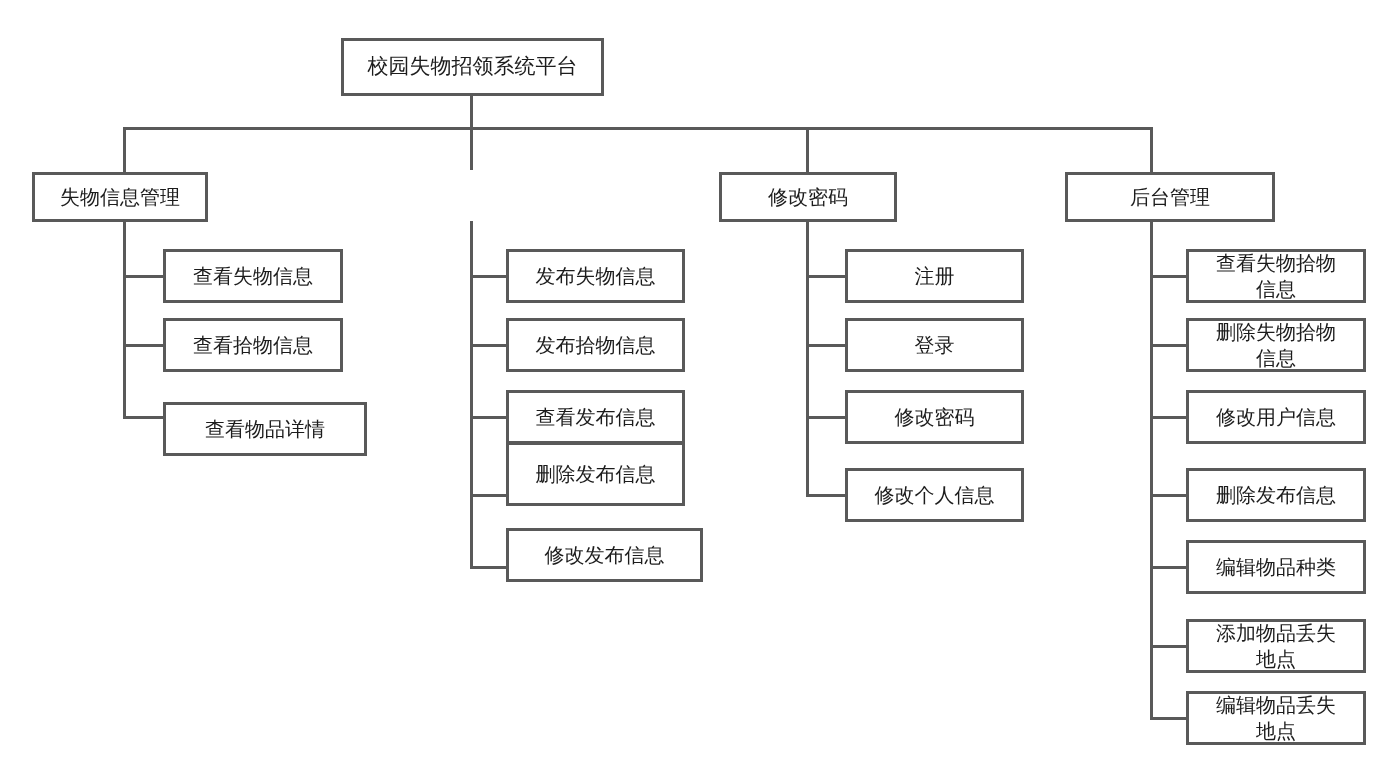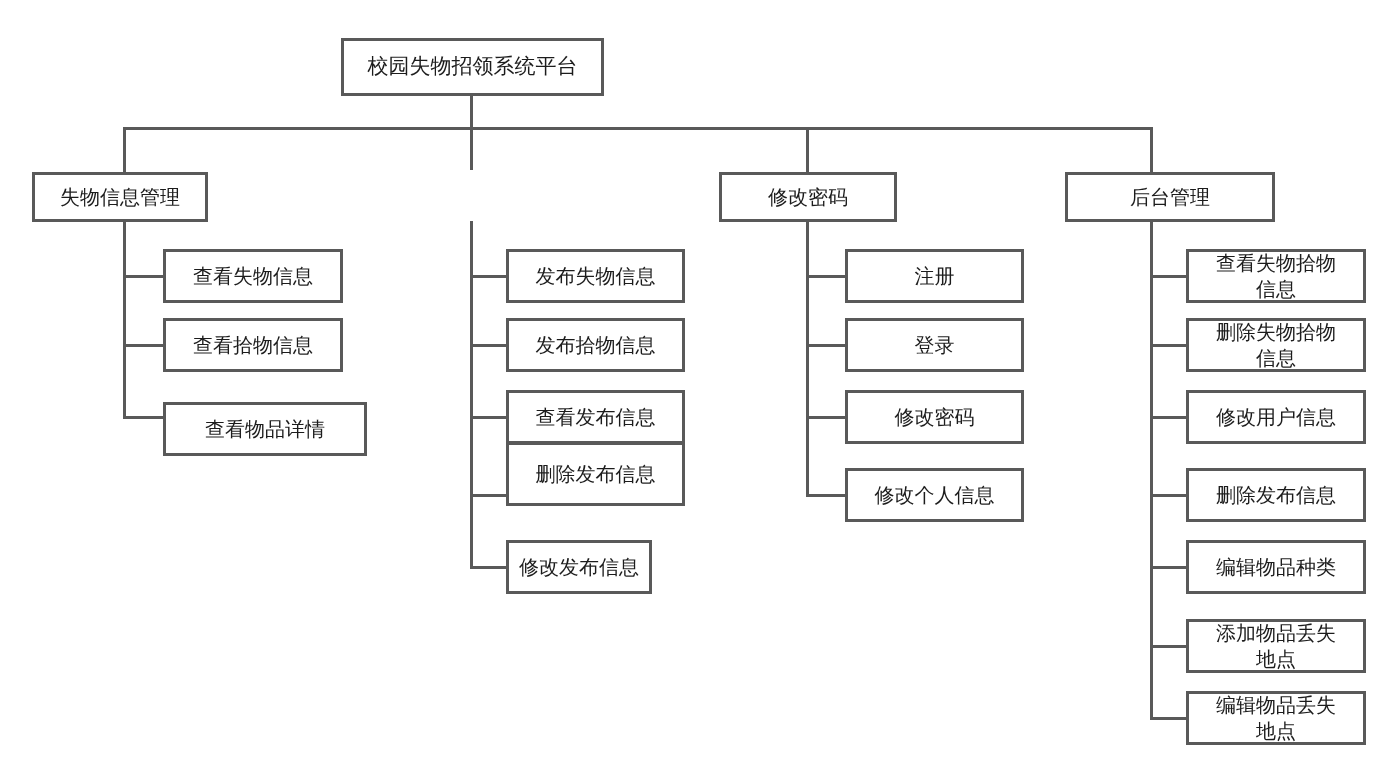--- a/index.html
+++ b/index.html
@@ -95,21 +95,21 @@
   </div>
   <div class="node" style="left:506px;top:318px;width:179px;height:54px">
     <span>发布拾物信息</span>
   </div>
   <div class="node" style="left:506px;top:390px;width:179px;height:54px">
     <span>查看发布信息</span>
   </div>
   <div class="node" style="left:506px;top:442px;width:179px;height:64px">
     <span>删除发布信息</span>
   </div>
-  <div class="node" style="left:506px;top:540px;width:146px;height:54px">
+  <div class="node" style="left:506px;top:528px;width:197px;height:54px">
     <span>修改发布信息</span>
   </div>
 
   <div class="node" style="left:845px;top:249px;width:179px;height:54px">
     <span>注册</span>
   </div>
   <div class="node" style="left:845px;top:318px;width:179px;height:54px">
     <span>登录</span>
   </div>
   <div class="node" style="left:845px;top:390px;width:179px;height:54px">

